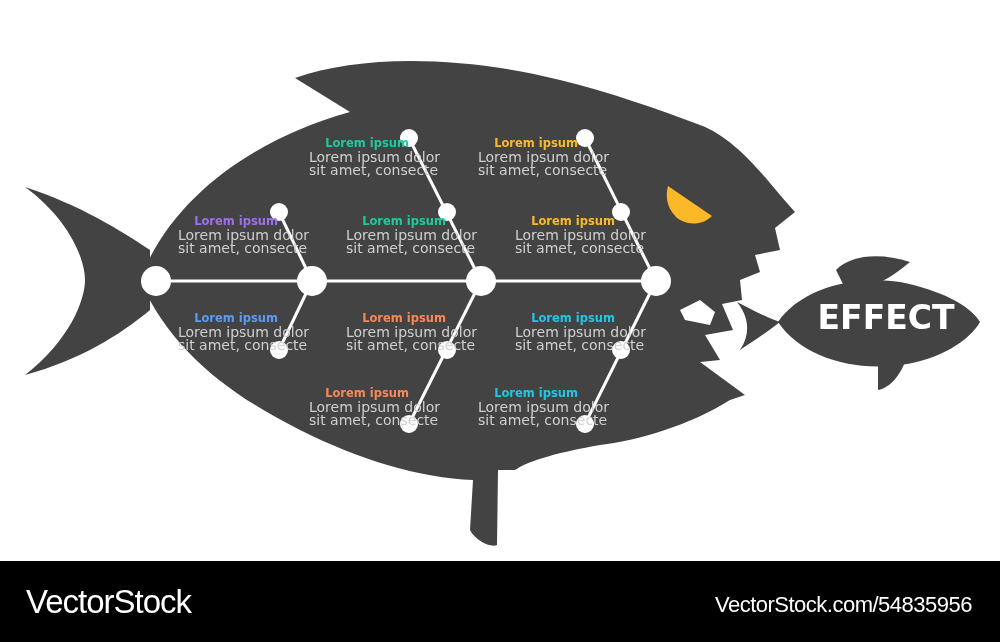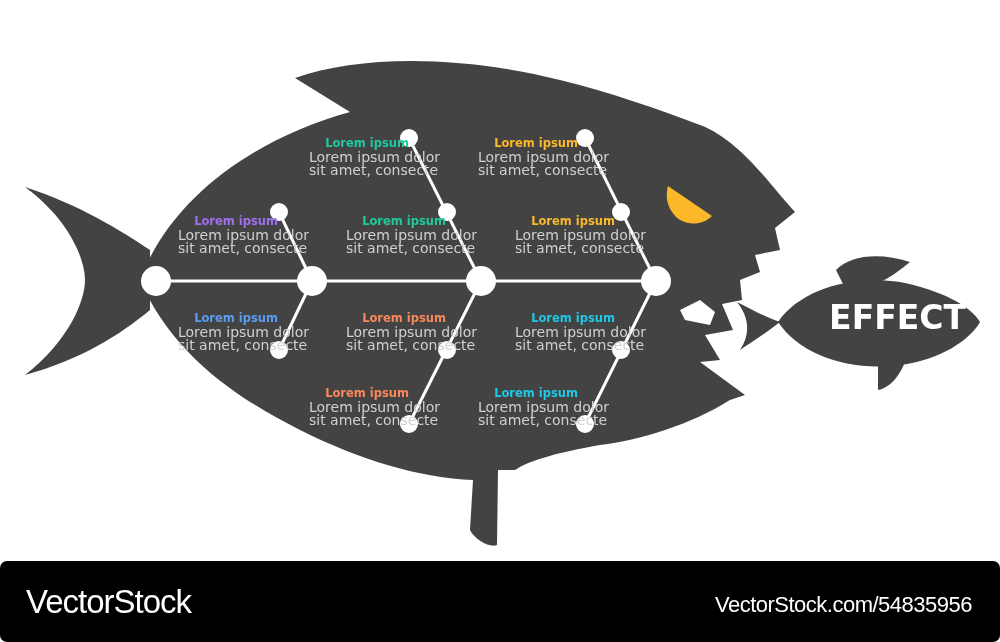--- a/index.html
+++ b/index.html
@@ -1,22 +1,22 @@
 <!DOCTYPE html>
 <html><head>
 <meta charset="utf-8">
 <style>
   html, body { margin:0; padding:0; }
   body { width:1000px; height:642px; position:relative; background:#ffffff; overflow:hidden; font-family:"DejaVu Sans", sans-serif; }
   #canvas { position:absolute; left:0; top:0; width:1000px; height:560px; }
   .label { position:absolute; width:100px;text-align:right; }
   .label .t { font-family:"DejaVu Sans", sans-serif; font-weight:bold; font-size:11.5px; line-height:14px; white-space:nowrap; }
   .label .d { font-family:"DejaVu Sans", sans-serif; font-size:14px; color:#d0d0d0; line-height:12px; margin-top:1px; white-space:nowrap; }
-  #effect { position:absolute; left:806px; top:298px; width:160px; text-align:right; color:#ffffff; font-family:"DejaVu Sans", sans-serif; font-weight:bold; font-size:33px; letter-spacing:0px; }
-  #footer { position:absolute; left:0; top:561px; width:1000px; height:81px; background:#000000;border-radius:7px; }
+  #effect { position:absolute; left:806px; top:298px; width:160px; text-align:center; color:#ffffff; font-family:"DejaVu Sans", sans-serif; font-weight:bold; font-size:33px; letter-spacing:0px; }
+  #footer { position:absolute; left:0; top:561px; width:1000px; height:81px; background:#000000; }
   #footer .brand { position:absolute; left:26px; top:22px; color:#fff; font-family:"Liberation Sans", sans-serif; font-size:33px; letter-spacing:-1px; }
   #footer .id { position:absolute; right:28px; top:31px; color:#fff; font-family:Liberation Sans, sans-serif; font-size:22px; letter-spacing:-0.5px; }
 </style>
 </head>
 <body>
 
 <svg id="canvas" viewBox="0 0 1000 560" width="1000" height="560">
 
   <g fill="#434343">
 

